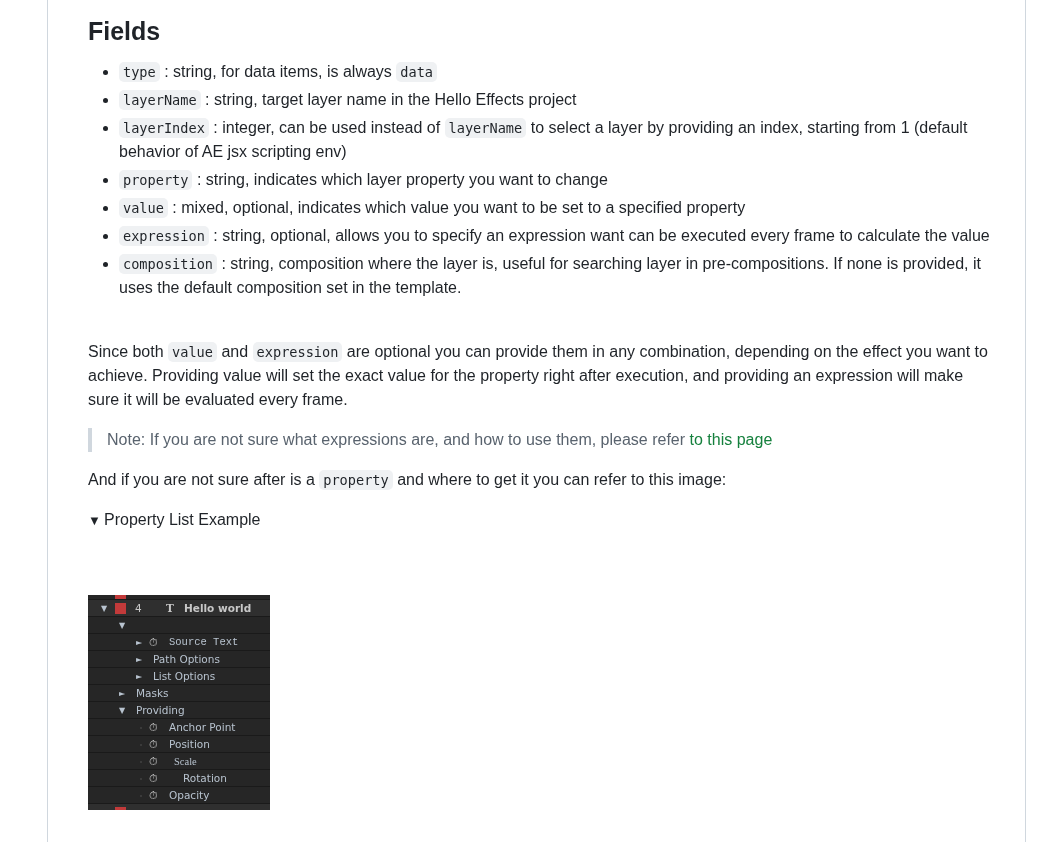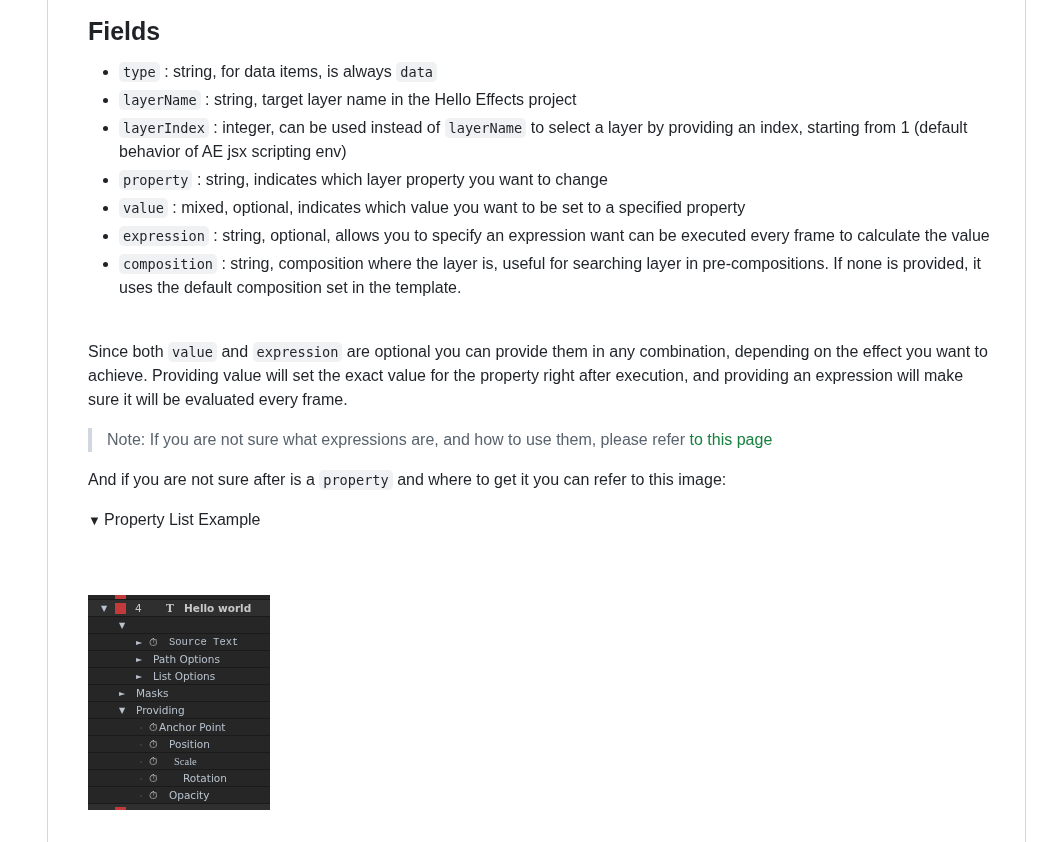--- a/index.html
+++ b/index.html
@@ -96,21 +96,21 @@
     <span class="tri" style="left:31px;">►</span>
     <span class="lbl" style="left:48px;">Masks</span>
   </div>
   <div class="row" style="top:107px;">
     <span class="tri" style="left:31px;">▼</span>
     <span class="lbl" style="left:48px;">Providing</span>
   </div>
   <div class="row" style="top:124px;">
     <span class="dot" style="left:52px;"></span>
     <span class="stop" style="left:61px;">⏱</span>
-    <span class="lbl" style="left:71px;">Anchor Point</span>
+    <span class="lbl" style="left:81px;">Anchor Point</span>
   </div>
   <div class="row" style="top:141px;">
     <span class="dot" style="left:52px;"></span>
     <span class="stop" style="left:61px;">⏱</span>
     <span class="lbl" style="left:81px;">Position</span>
   </div>
   <div class="row" style="top:158px;">
     <span class="dot" style="left:52px;"></span>
     <span class="stop" style="left:61px;">⏱</span>
     <span class="lbl" style="left:86px;font-family:Liberation Serif, serif;">Scale</span>

